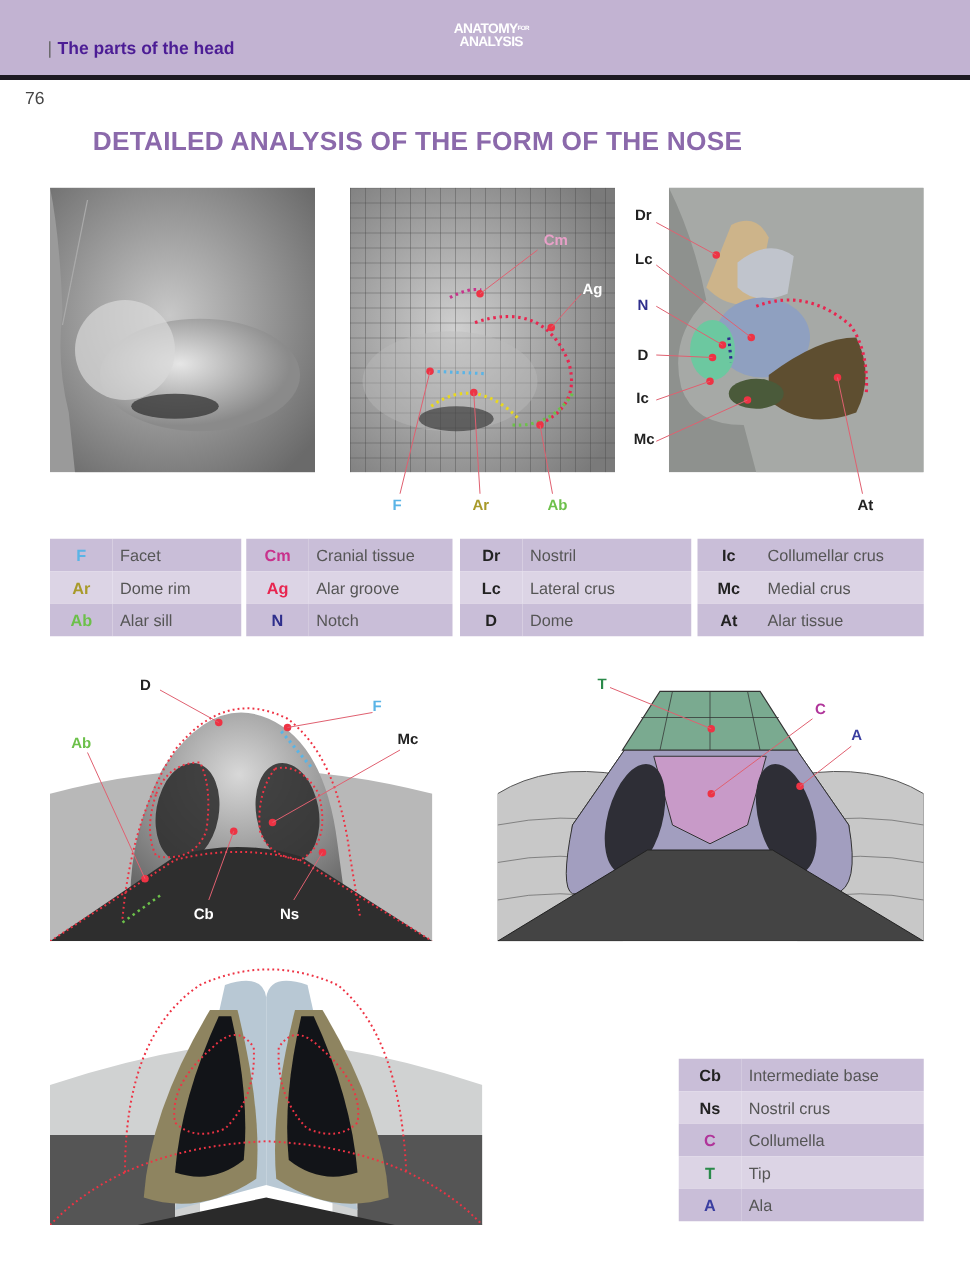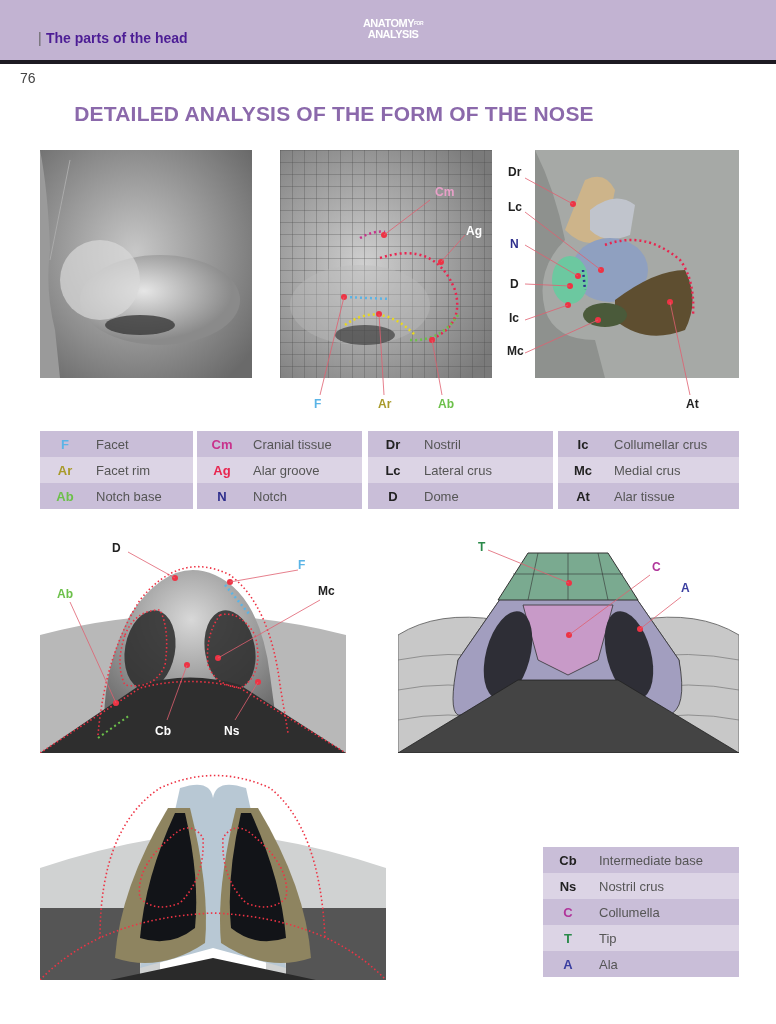--- a/index.html
+++ b/index.html
@@ -150,25 +150,25 @@
 <span class="lbl" style="left:686px;top:397px;color:#222;">At</span>
 
 <table class="legend-table" style="left:40px;top:431px;width:153px;">
   <tbody>
       <tr>
         <td class="abbr" style="color:#5ab4e6">F</td>
         <td class="term">Facet</td>
       </tr>
   <tr>
         <td class="abbr" style="color:#a89a2a">Ar</td>
-        <td class="term">Facet rim</td>
+        <td class="term">Dome rim</td>
       </tr>
   <tr>
         <td class="abbr" style="color:#6cc04a">Ab</td>
-        <td class="term">Notch base</td>
+        <td class="term">Alar sill</td>
       </tr>
 </tbody>
   </table>
 <table class="legend-table" style="left:197px;top:431px;width:165px;">
   <tbody>
       <tr>
         <td class="abbr" style="color:#c8328c">Cm</td>
         <td class="term">Cranial tissue</td>
       </tr>
   <tr>

